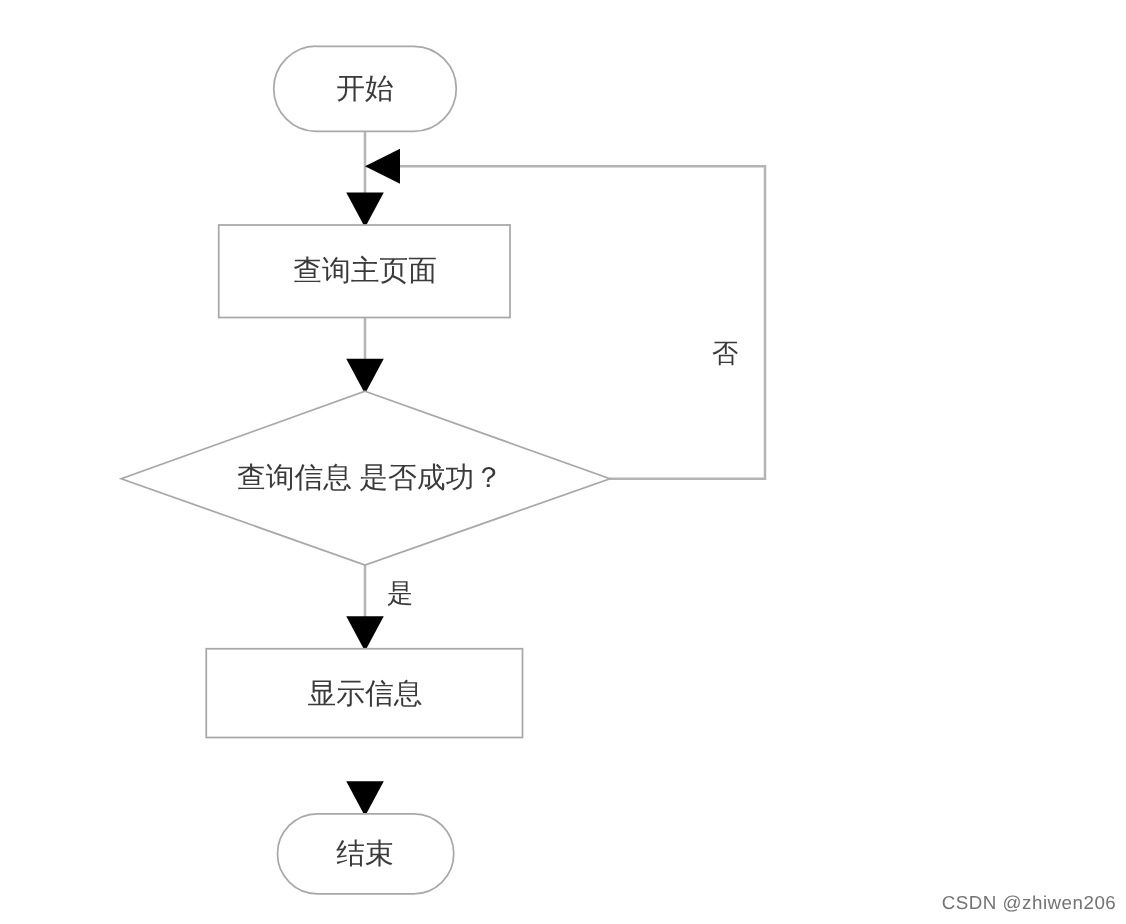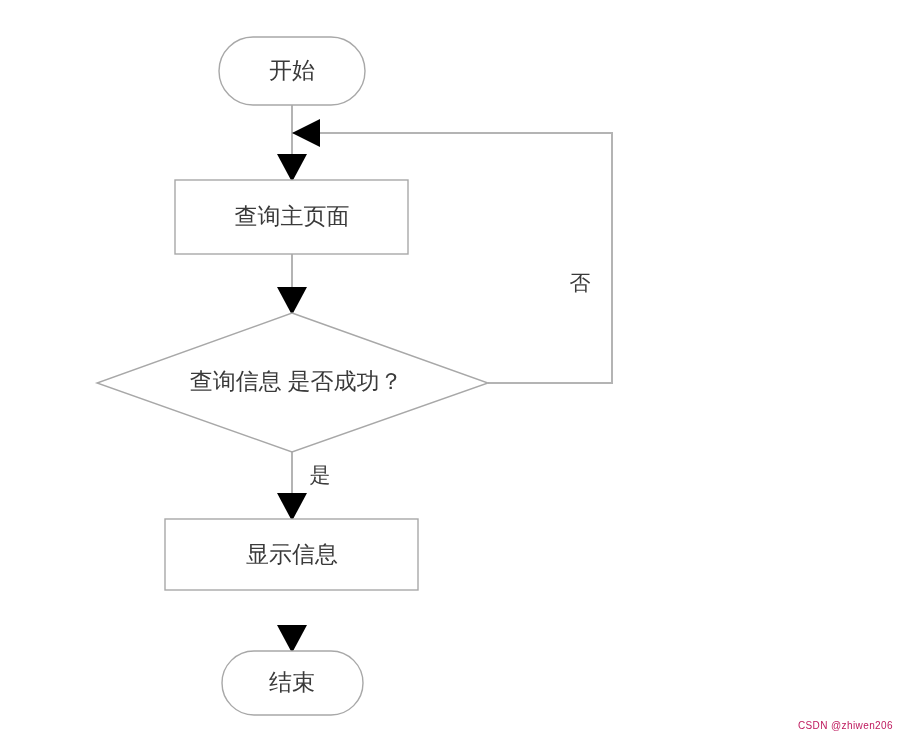--- a/index.html
+++ b/index.html
@@ -50,22 +50,22 @@
     font-size: 21px;
     fill: #3a3a3a;
     text-anchor: middle;
     dominant-baseline: middle;
   }
   .watermark {
     position: absolute;
     right: 8px;
     bottom: 8px;
     font-family: "Liberation Sans", "DejaVu Sans", sans-serif;
-    font-size: 10px;
-    color: #be185d;
+    font-size: 15px;
+    color: #737373;
     letter-spacing: 0.4px;
     white-space: nowrap;
     user-select: none;
   }
 </style>
 </head>
 <body>
 
 <div id="canvas">
 

